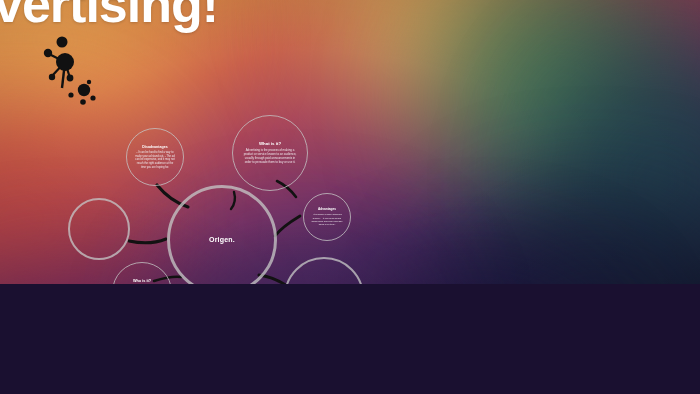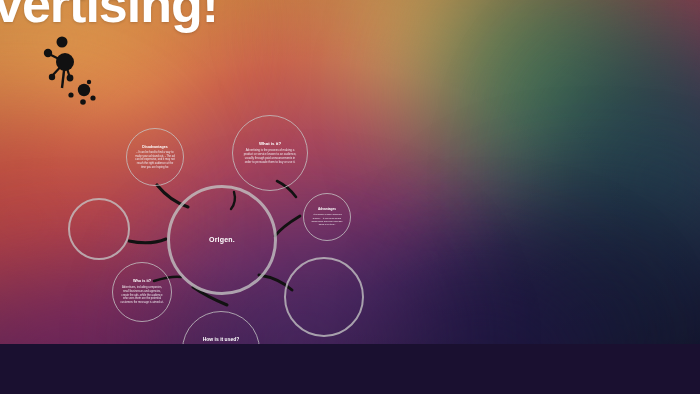--- a/index.html
+++ b/index.html
@@ -5,21 +5,21 @@
 <style>
   * { margin:0; padding:0; box-sizing:border-box; }
   html, body {
     width:700px; height:394px;
     overflow:hidden;
     background:#1a1030;
     font-family:"Liberation Sans", sans-serif;
   }
   #stage {
     position:relative;
-    width:700px; height:344px;
+    width:700px; height:284px;
     overflow:hidden;
   }
 
   
   .bg {
     position:absolute; inset:0;
   }
   .bg-base {
     background:
       linear-gradient(160deg,

